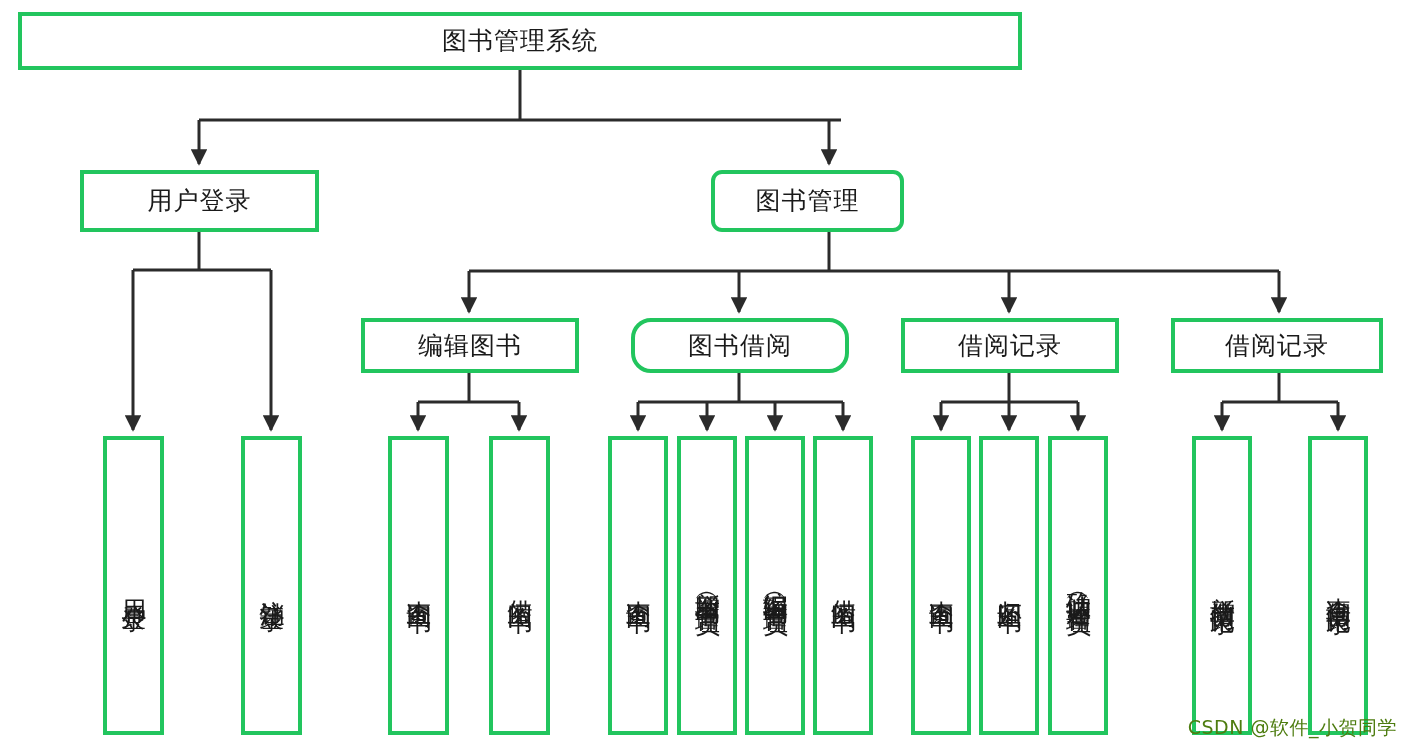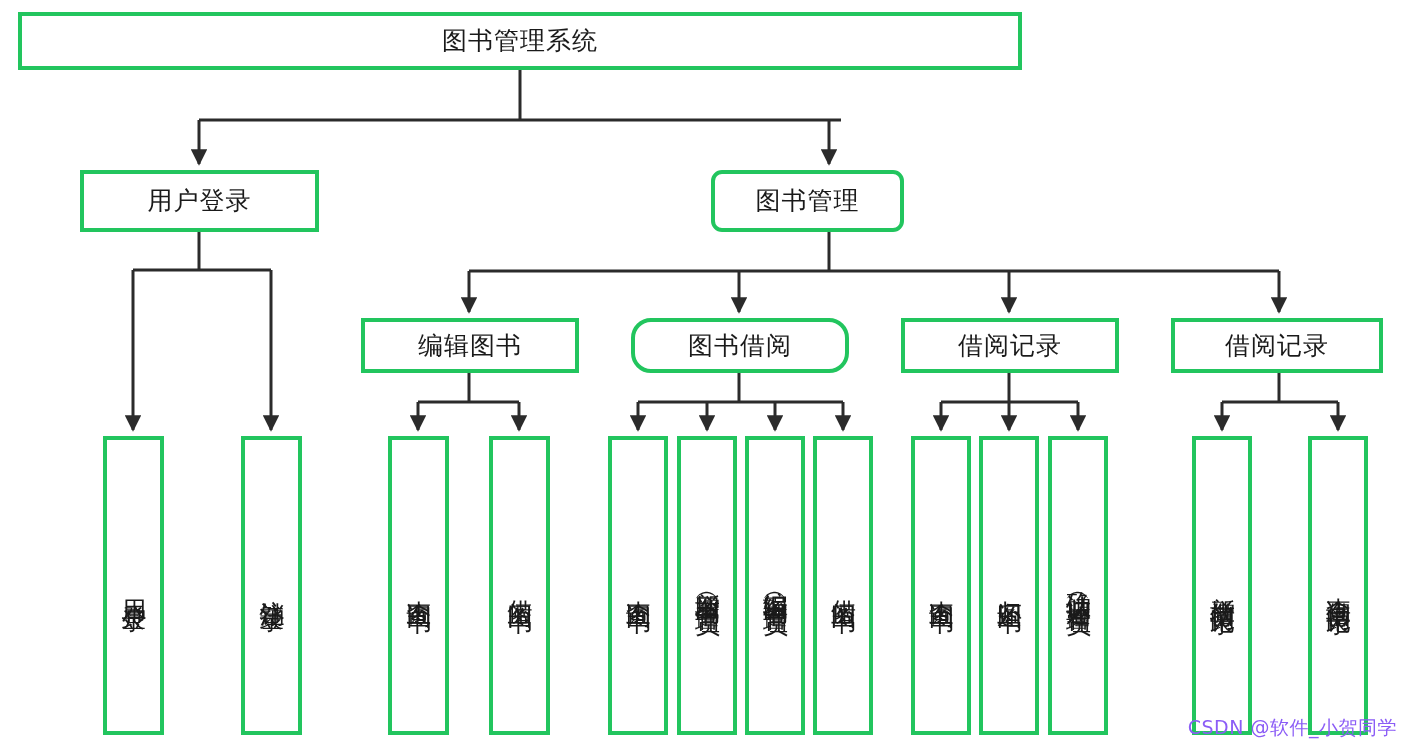--- a/index.html
+++ b/index.html
@@ -52,21 +52,21 @@
     writing-mode: vertical-rl;
     text-orientation: upright;
     white-space: nowrap;
     text-align: center;
   }
   .watermark {
     position: absolute;
     right: 8px;
     bottom: 6px;
     font-size: 19px;
-    color: #8b5cf6;
+    color: #4d7c0f;
     letter-spacing: 0.5px;
     z-index: 3;
     white-space: nowrap;
   }
 </style>
 </head>
 <body>
 
 <div id="canvas">
 

